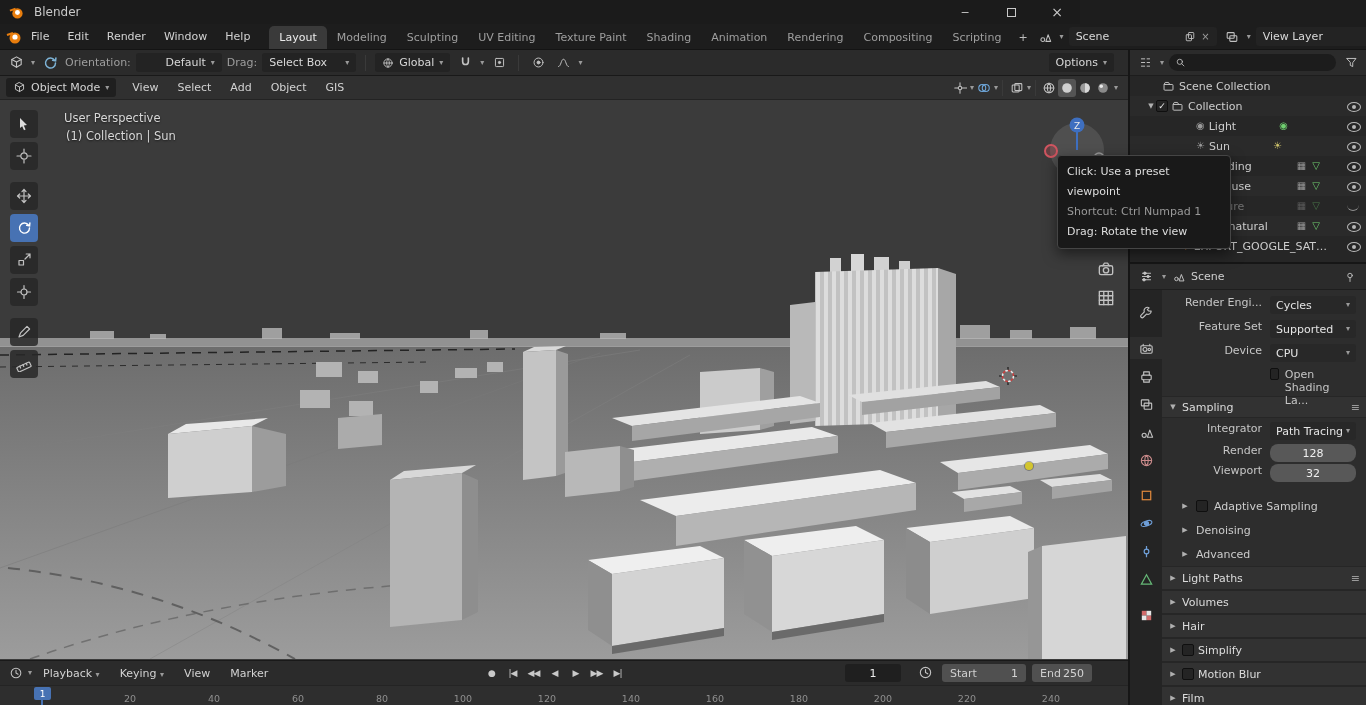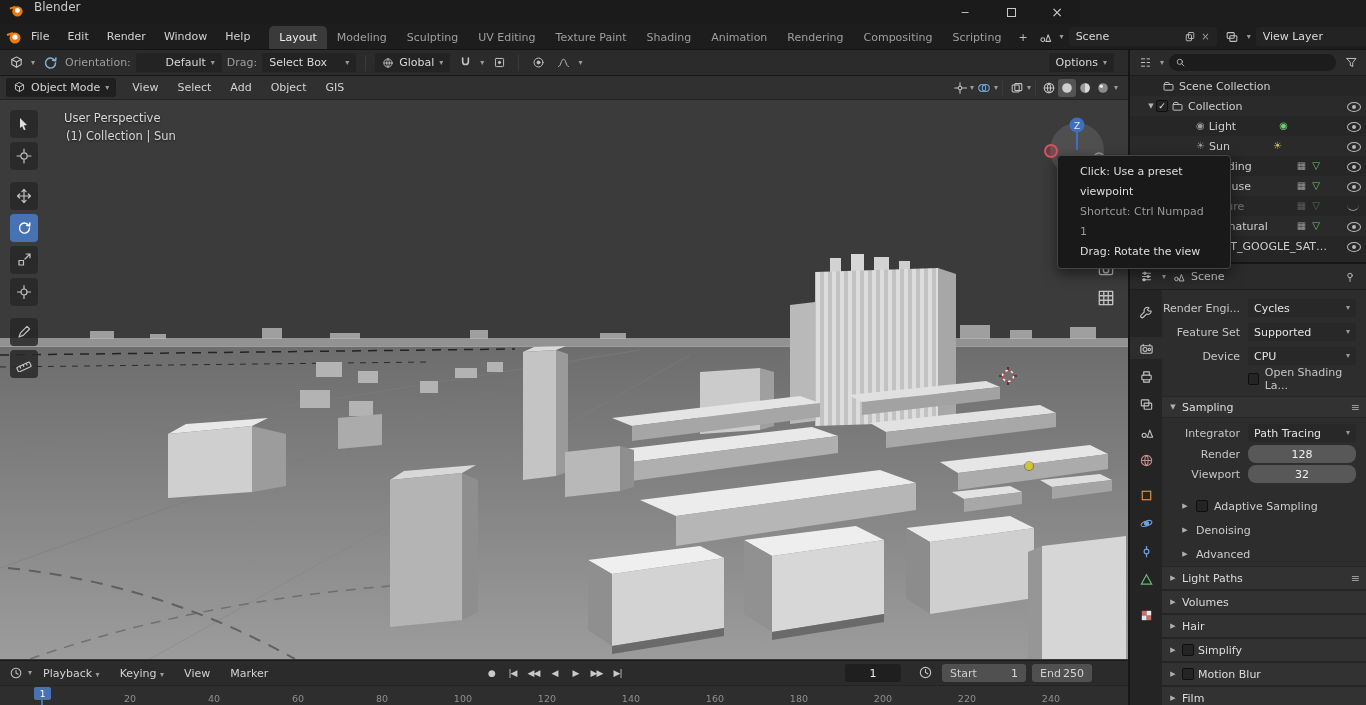--- a/index.html
+++ b/index.html
@@ -8,21 +8,21 @@
   .abs { position:absolute; }
   svg.ic { stroke:#c2c2c2; fill:none; stroke-width:1.2; stroke-linecap:round; stroke-linejoin:round; display:block; }
   .row { display:flex; align-items:center; }
   .dd { font-size:8px; color:#9a9a9a; line-height:1; }
   .pill { display:inline-flex; align-items:center; gap:5px; background:#232323; border-radius:3px; height:19px; padding:0 7px; color:#d8d8d8; white-space:nowrap; }
   .menu-item { padding:0 9px; color:#d2d2d2; white-space:nowrap; }
   .icon-btn { width:20px; height:20px; display:flex; align-items:center; justify-content:center; }
   .vsep { width:1px; height:16px; background:#3a3a3a; margin:0 4px; }
 
   
-  #titlebar { left:0; top:0; width:1080px; height:24px; background:#1b1b1b; display:flex; align-items:flex-start; }
+  #titlebar { left:0; top:0; width:1080px; height:24px; background:#1b1b1b; display:flex; align-items:center; }
   #titlebar .title { margin-left:8px; color:#c9c9c9; font-size:12px; }
   .wctl { width:46px; height:24px; display:flex; align-items:center; justify-content:center; color:#c9c9c9; font-size:11px; }
   .maxbox { width:9px; height:9px; border:1px solid #c9c9c9; display:inline-block; }
 
   
   #topbar { left:0; top:24px; width:1366px; height:26px; background:#1d1d1d; display:flex; align-items:center; border-bottom:1px solid #141414; }
   .tabs { display:flex; align-items:flex-end; height:100%; margin-left:10px; }
   .tab { padding:5px 10px 5px; color:#9f9f9f; border-radius:5px 5px 0 0; white-space:nowrap; }
   .tab.active { background:#3a3a3a; color:#ececec;margin-top:13px; }
   .tab.plus { color:#bdbdbd; padding:5px 7px; }
@@ -82,30 +82,30 @@
   .eye.closed::before { content:""; position:absolute; left:1px; top:4px; width:12px; height:7px; border-bottom:1.5px solid #8f8f8f; border-radius:0 0 10px 10px; }
 
   
   #properties { left:1128px; top:262px; width:238px; height:443px; background:#2d2d2d; border-left:2px solid #161616; border-top:2px solid #161616; }
   #pr-header { height:26px; background:#2b2b2b; border-bottom:1px solid #1e1e1e; display:flex; align-items:center; gap:6px; padding:0 6px; }
   #pr-tabs { position:absolute; left:0; top:26px; bottom:0; width:32px; background:#242424; display:flex; flex-direction:column; align-items:center; padding-top:12px; gap:6px; }
   .ptab { width:32px; height:22px; display:flex; align-items:center; justify-content:center; }
   .ptab.active { background:#2d2d2d; }
   .mt7 { margin-top:7px; } .mt8 { margin-top:8px; }
   #pr-content { position:absolute; left:32px; top:26px; right:0; bottom:0; overflow:hidden; }
-  .f-row { display:flex; align-items:center; height:24px; padding-right:10px; }
+  .f-row { display:flex; height:24px; padding-right:10px;margin-left:22px; }
   .f-label { width:78px; text-align:right; color:#c6c6c6; margin-right:8px; white-space:nowrap; overflow:hidden; flex:none; }
   .f-dd { flex:1; background:#282828; border-radius:3px; height:18px; display:flex; align-items:center; padding:0 6px; color:#e4e4e4; justify-content:space-between; }
   .f-num { flex:1; background:#585858; border-radius:8px; height:18px; display:flex; align-items:center; justify-content:center; color:#f0f0f0; }
   .p-header { height:22px; background:#323232; border-top:1px solid #262626; border-bottom:1px solid #262626; display:flex; align-items:center; padding:0 6px; color:#dcdcdc; gap:4px; }
   .p-sub { height:24px; display:flex; align-items:center; padding:0 6px 0 18px; color:#cccccc; gap:6px; }
   .list-ic { margin-left:auto; color:#9a9a9a; font-size:11px; }
 
   
-  #tooltip { left:1057px; top:155px; width:174px; background:#191919; border:1px solid #454545; border-radius:4px; padding:6px 22px; z-index:60; box-shadow:0 5px 14px rgba(0,0,0,.5); line-height:20px; }
+  #tooltip { left:1057px; top:155px; width:174px; background:#191919; border:1px solid #454545; border-radius:4px; padding:6px 9px; z-index:60; box-shadow:0 5px 14px rgba(0,0,0,.5); line-height:20px; }
   #tooltip .t1 { color:#dedede; } #tooltip .t2 { color:#999999; } #tooltip .t3 { color:#dedede; }
 </style>
 </head>
 <body>
 
 <div id="titlebar" class="abs">
   <span class="icon-btn" style="margin-left:6px">
     <svg width="15" height="15" viewBox="0 0 16 16">
         <circle cx="9" cy="9" r="5.5" fill="#e87d0d"></circle>
         <circle cx="9" cy="8" r="2.6" fill="#fff"></circle>

